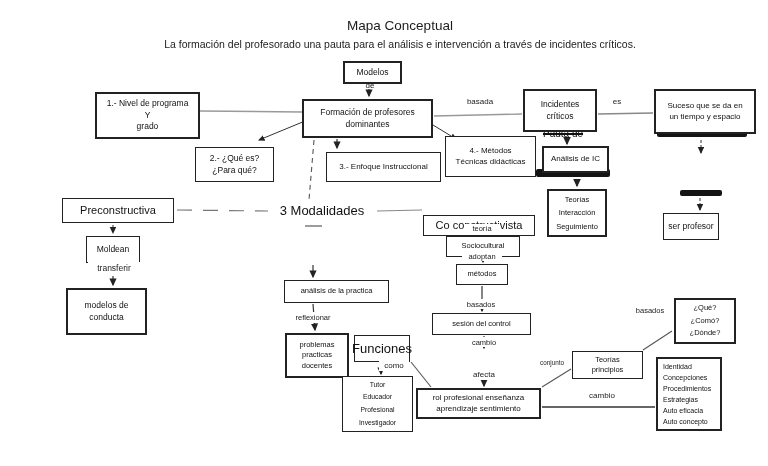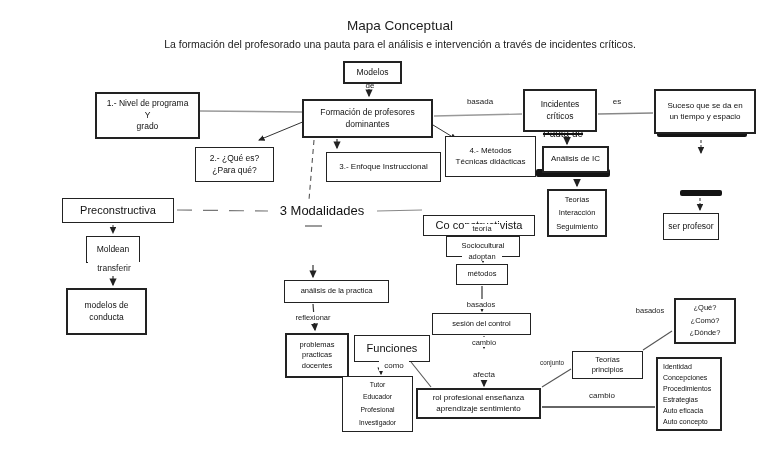--- a/index.html
+++ b/index.html
@@ -137,21 +137,21 @@
   <div class="lbl" style="left:88px;top:262px;width:52px;height:12px;font-size:8.5px;">transferir</div>
   <div class="nd b2" style="left:66px;top:288px;width:81px;height:47px;">modelos de
 conducta</div>
 
   <div class="nd" style="left:260px;top:280px;width:105px;height:23px;font-size:7.5px;margin-left:24px;">análisis de la practica</div>
   <div class="lbl" style="left:285px;top:312px;width:56px;height:11px;font-size:7.5px;">reflexionar</div>
   <div class="nd b2" style="left:285px;top:333px;width:64px;height:45px;font-size:7.5px;">problemas
 practicas
 docentes</div>
 
-  <div class="nd" style="left:354px;top:335px;width:76px;height:27px;font-size:11px;text-align:right;">Funciones</div>
+  <div class="nd" style="left:354px;top:335px;width:56px;height:27px;font-size:13px;text-align:right;">Funciones</div>
   <div class="lbl" style="left:363px;top:360px;width:30px;height:11px;margin-left:16px;">como</div>
   <div class="nd" style="left:342px;top:376px;width:71px;height:56px;font-size:6.8px;line-height:1.85;">Tutor
 Educador
 Profesional
 Investigador</div>
 
   <div class="lbl" style="left:465px;top:224px;width:34px;height:9px;font-size:7.5px;">teoría</div>
   <div class="nd" style="left:446px;top:236px;width:74px;height:21px;font-size:7.5px;">Sociocultural</div>
   <div class="lbl" style="left:462px;top:252px;width:40px;height:9px;font-size:7.5px;">adoptan</div>
   <div class="nd" style="left:456px;top:264px;width:52px;height:21px;font-size:7.5px;">métodos</div>

